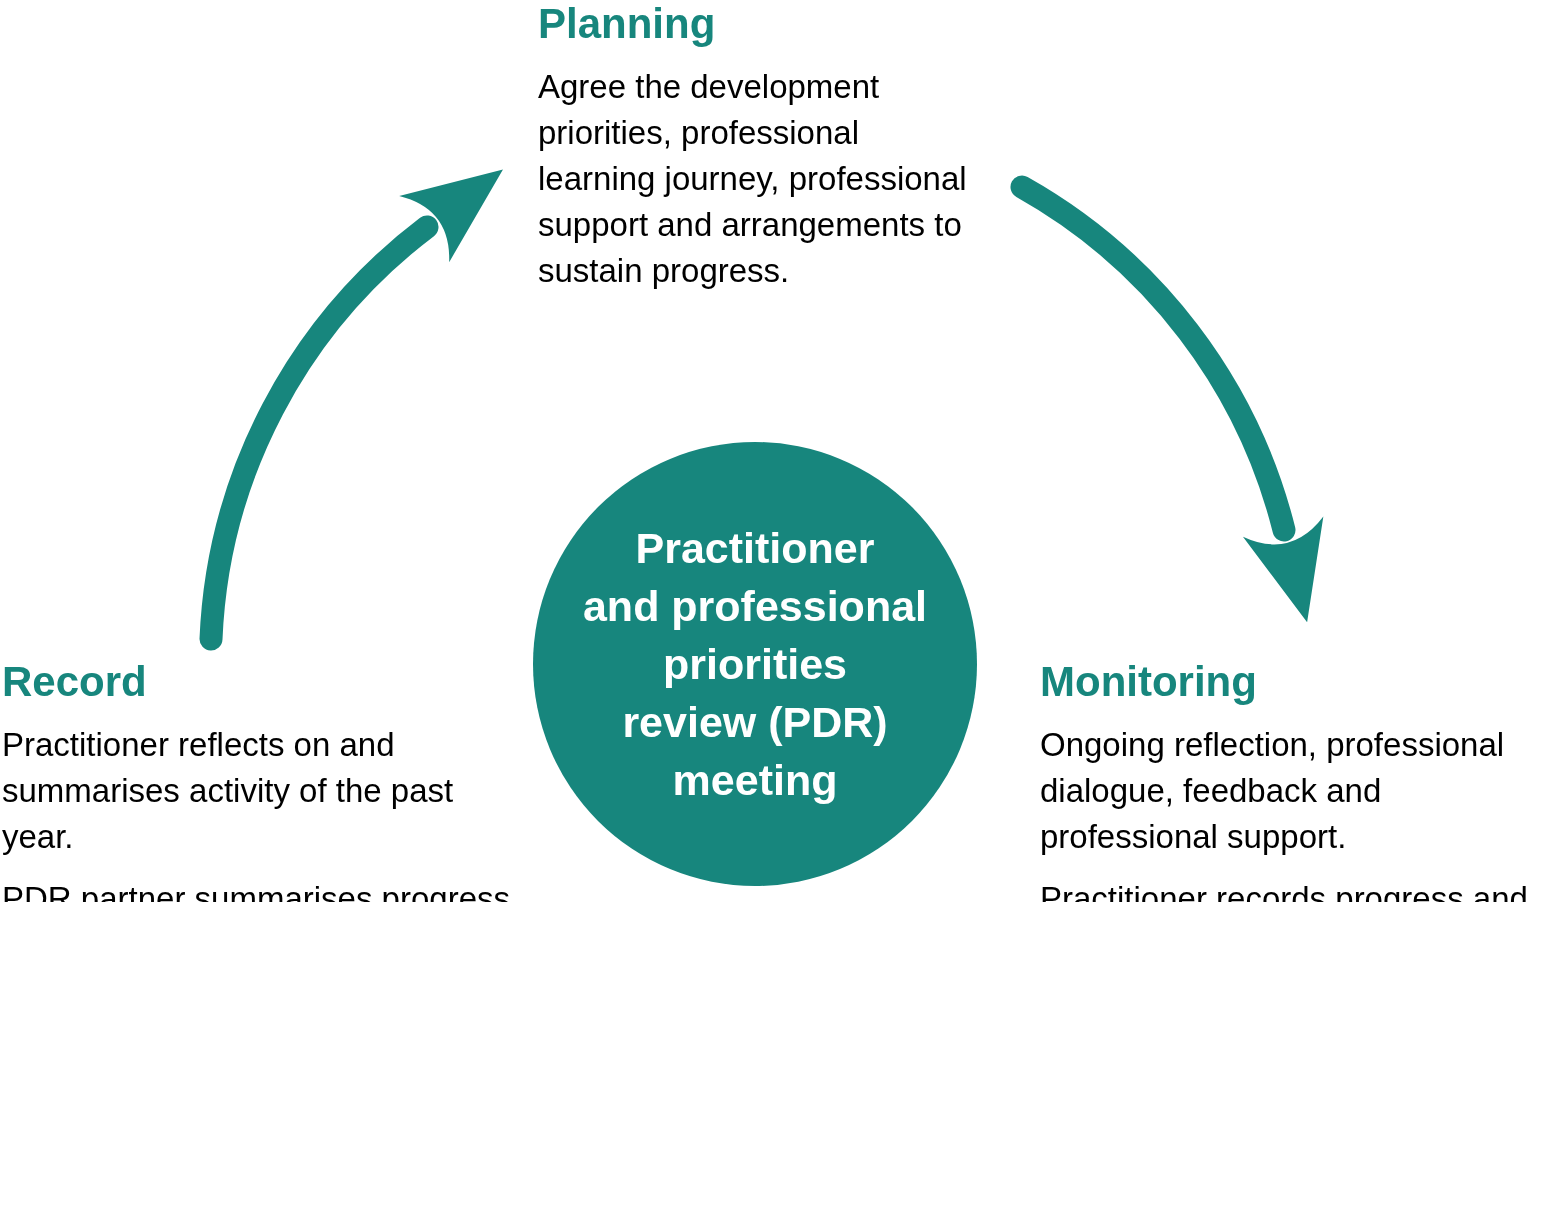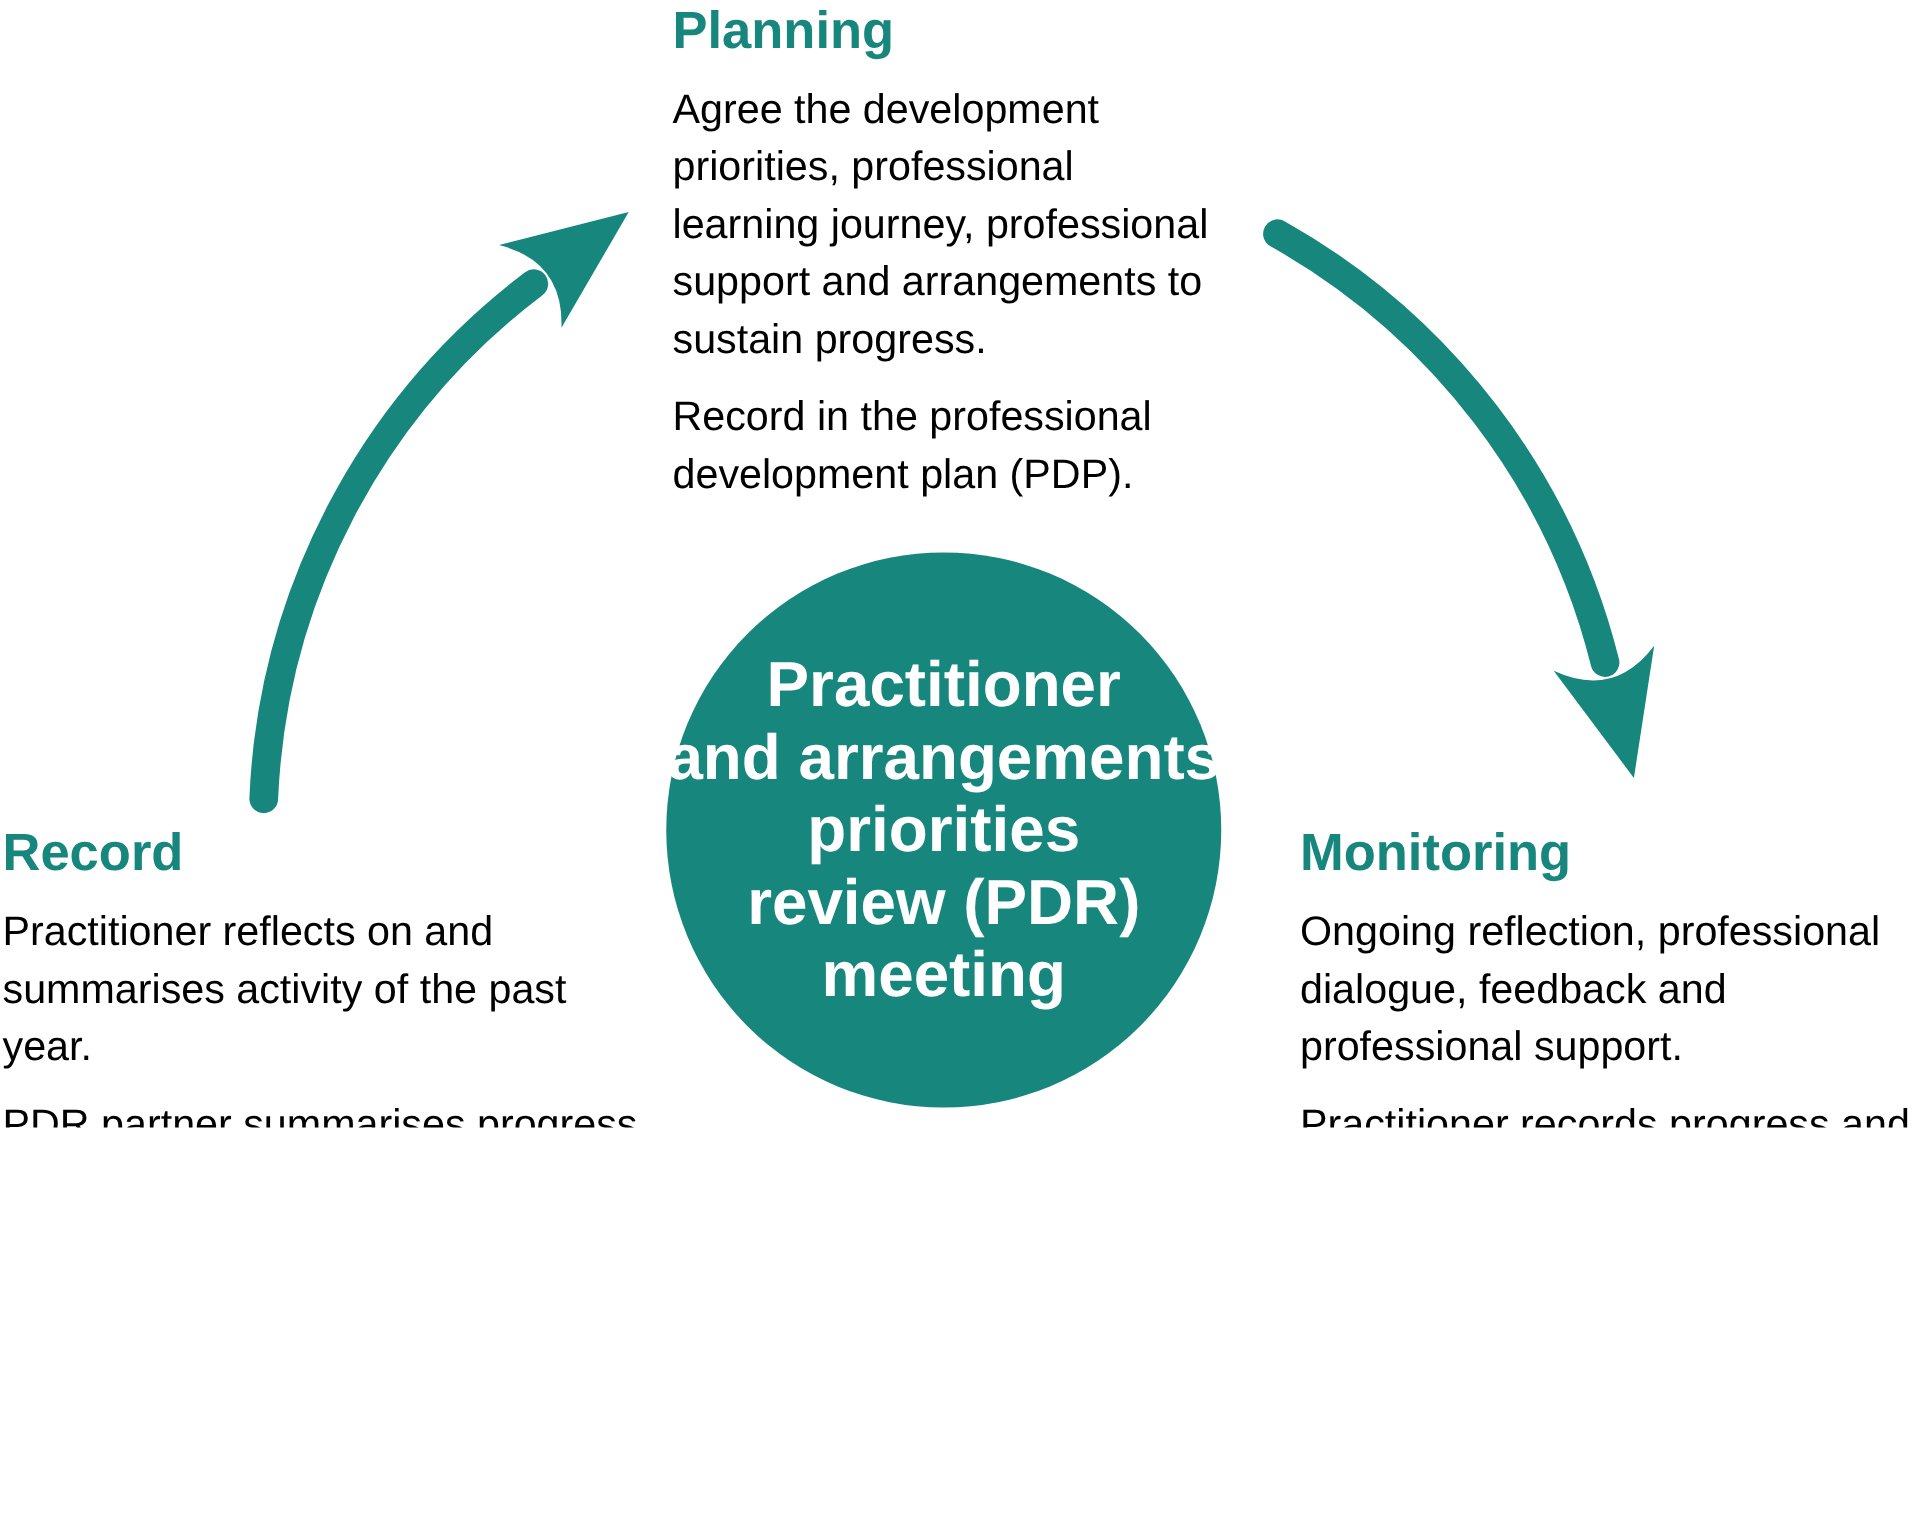--- a/index.html
+++ b/index.html
@@ -56,21 +56,21 @@
     border-radius: 50%;
     background: var(--teal);
     display: flex;
     flex-direction: column;
     align-items: center;
     justify-content: center;
     text-align: center;
   }
   .center-circle .line {
     display: block;
-    font-size: 51px;
+    font-size: 43px;
     line-height: 58px;
     font-weight: bold;
     color: var(--circle-text);
     white-space: nowrap;
   }
 </style>
 </head>
 <body>
 
 <div class="canvas">
@@ -82,26 +82,25 @@
       </marker>
     </defs>
     <path class="arc" d="M 211 639 A 545 545 0 0 1 427 227" marker-end="url(#arrowhead)"></path>
     <path class="arc" d="M 1022 187 A 545 545 0 0 1 1284 530" marker-end="url(#arrowhead)"></path>
     <path class="arc" d="M 1080 1100 A 545 545 0 0 1 478 1132" marker-end="url(#arrowhead)"></path>
   </svg>
 
   <div class="text-block block-planning">
     <h2>Planning</h2>
     <p>Agree the development priorities, professional learning journey, professional support and arrangements to sustain progress.</p>
-    <p>Record in the professional development plan (PDP).</p>
   </div>
 
   <div class="center-circle">
     <span class="line">Practitioner</span>
-    <span class="line">and arrangements</span>
+    <span class="line">and professional</span>
     <span class="line">priorities</span>
     <span class="line">review (PDR)</span>
     <span class="line">meeting</span>
   </div>
 
   <div class="text-block block-monitoring">
     <h2>Monitoring</h2>
     <p>Ongoing reflection, professional dialogue, feedback and professional support.</p>
     <p>Practitioner records progress and any factors affecting achievement of professional development priorities in the PDP.</p>
   </div>

